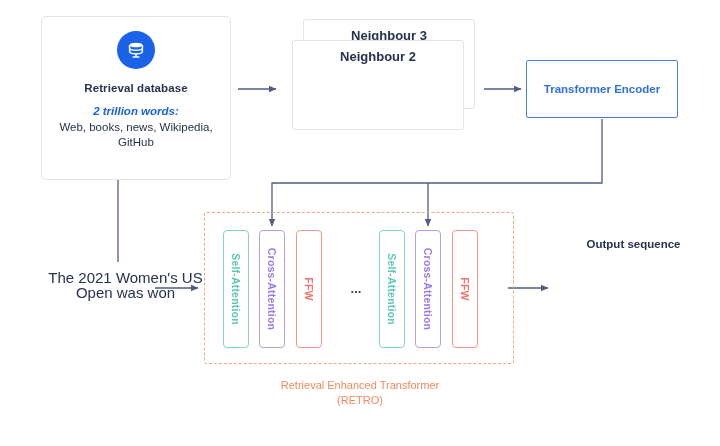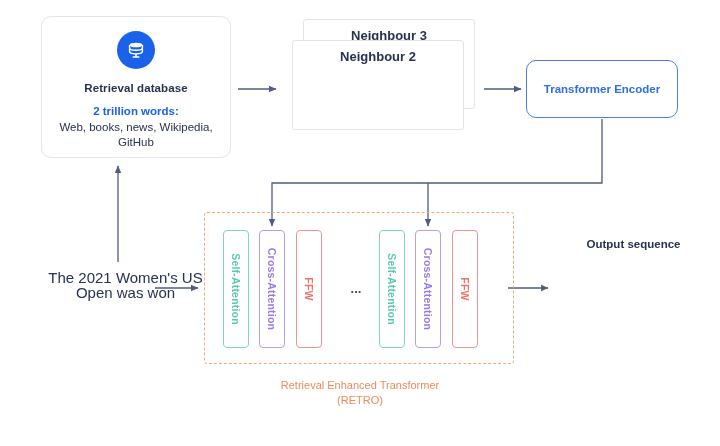--- a/index.html
+++ b/index.html
@@ -15,23 +15,23 @@
     width: 720px;
     height: 446px;
     background: #ffffff;
     overflow: hidden;
   }
   .abs { position: absolute; }
 
   
   #retrieval-db {
     left: 41px; top: 16px;
-    width: 190px; height: 142px;
+    width: 190px; height: 164px;
     border: 1px solid #e2e4ea;
-    border-radius: 10px;
+    border-radius: 5px;
     background: #ffffff;
     box-sizing: border-box;
     text-align: center;
   }
   #db-icon-wrap {
     margin: 14px auto 0 auto;
     width: 38px; height: 38px;
     border-radius: 50%;
     background: #1a62e8;
     display: flex;
@@ -44,20 +44,21 @@
     font-size: 11.5px;
     font-weight: bold;
     color: #27324f;
     letter-spacing: .1px;
   }
   .db-sub-strong {
     margin-top: 11px;
     font-size: 11.5px;
     font-weight: bold;
     color: #1a62e8;
+    font-style: italic;
   }
   .db-sub {
     margin-top: 3px;
     font-size: 11.5px;
     color: #27324f;
     line-height: 15px;
     padding: 0 12px;
     text-align: center;
   }
 
@@ -83,21 +84,21 @@
     color: #27324f;
     line-height: 14.5px;
     padding: 8px 9px 0 9px;
   }
 
   
   #encoder {
     left: 526px; top: 60px;
     width: 152px; height: 58px;
     border: 1.4px solid #4a7fe0;
-    border-radius: 10px;
+    border-radius: 2px;
     box-sizing: border-box;
     display: flex;
     align-items: center;
     justify-content: center;
     background: #ffffff;
   }
   #encoder .enc-label {
     font-size: 11.5px;
     color: #2f6fe4;
     font-weight: bold;

